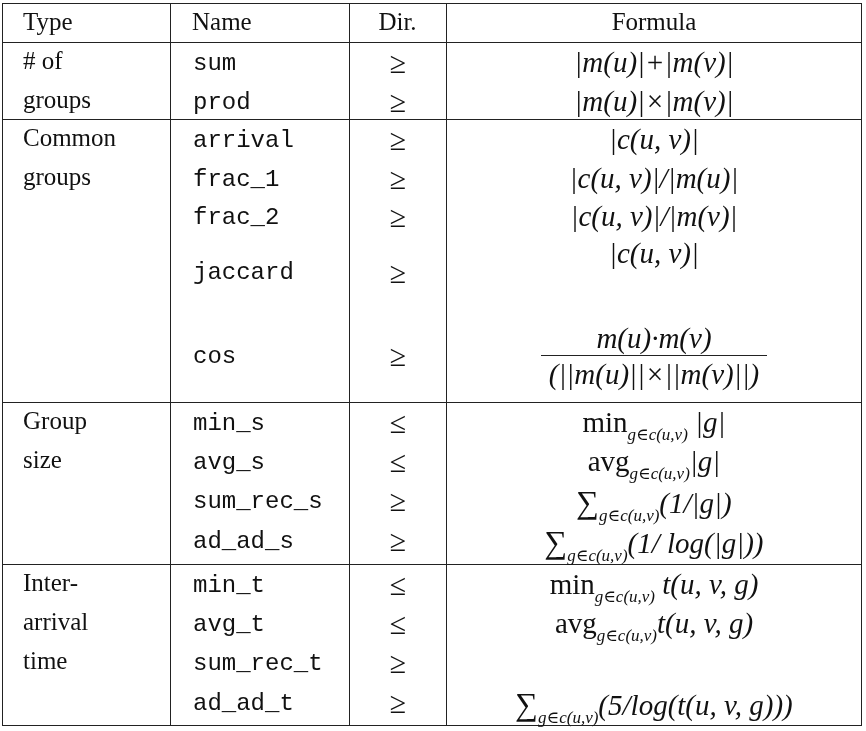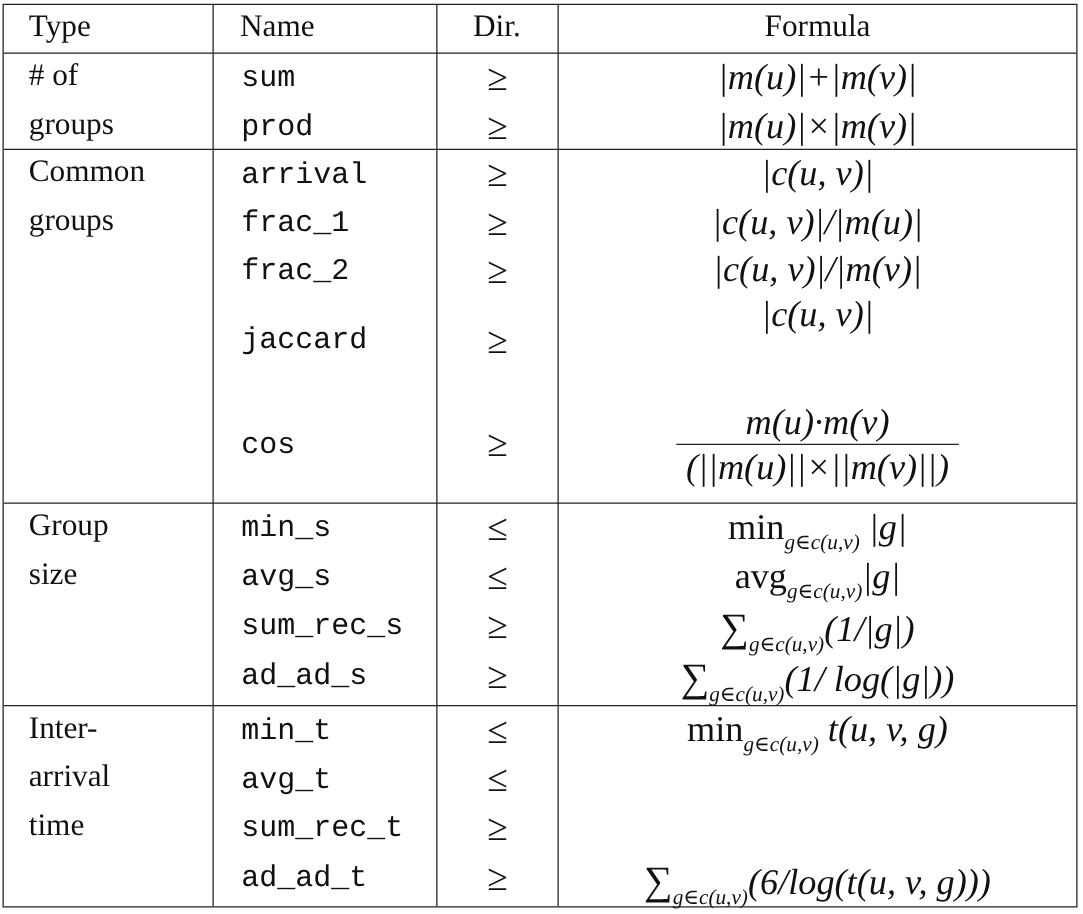--- a/index.html
+++ b/index.html
@@ -95,14 +95,15 @@
   <span class="cell rm" style="left:20px;top:644px">time</span>
   <span class="cell tt" style="left:190px;top:570px">min_t</span>
   <span class="cell tt" style="left:190px;top:609px">avg_t</span>
   <span class="cell tt" style="left:190px;top:648px">sum_rec_t</span>
   <span class="cell tt" style="left:190px;top:688px">ad_ad_t</span>
   <span class="cell dir" style="left:347px;top:566px">≤</span>
   <span class="cell dir" style="left:347px;top:605px">≤</span>
   <span class="cell dir" style="left:347px;top:644px">≥</span>
   <span class="cell dir" style="left:347px;top:684px">≥</span>
   <span class="cell fm" style="left:444px;top:566px"><span>min</span><span class="sub">g∈c(u,v)</span> <i>t(u, v, g)</i></span>
-  <span class="cell fm" style="left:444px;top:684px"><span style="font-size:32px">∑</span><span class="sub">g∈c(u,v)</span><i>(6/log(t(u, v, g)))</i></span>
+  <span class="cell fm" style="left:444px;top:605px"><span>avg</span><span class="sub">g∈c(u,v)</span><i>t(u, v, g)</i></span>
+  <span class="cell fm" style="left:444px;top:684px"><span style="font-size:32px">∑</span><span class="sub">g∈c(u,v)</span><i>(5/log(t(u, v, g)))</i></span>
 </div>
 
 </body></html>

